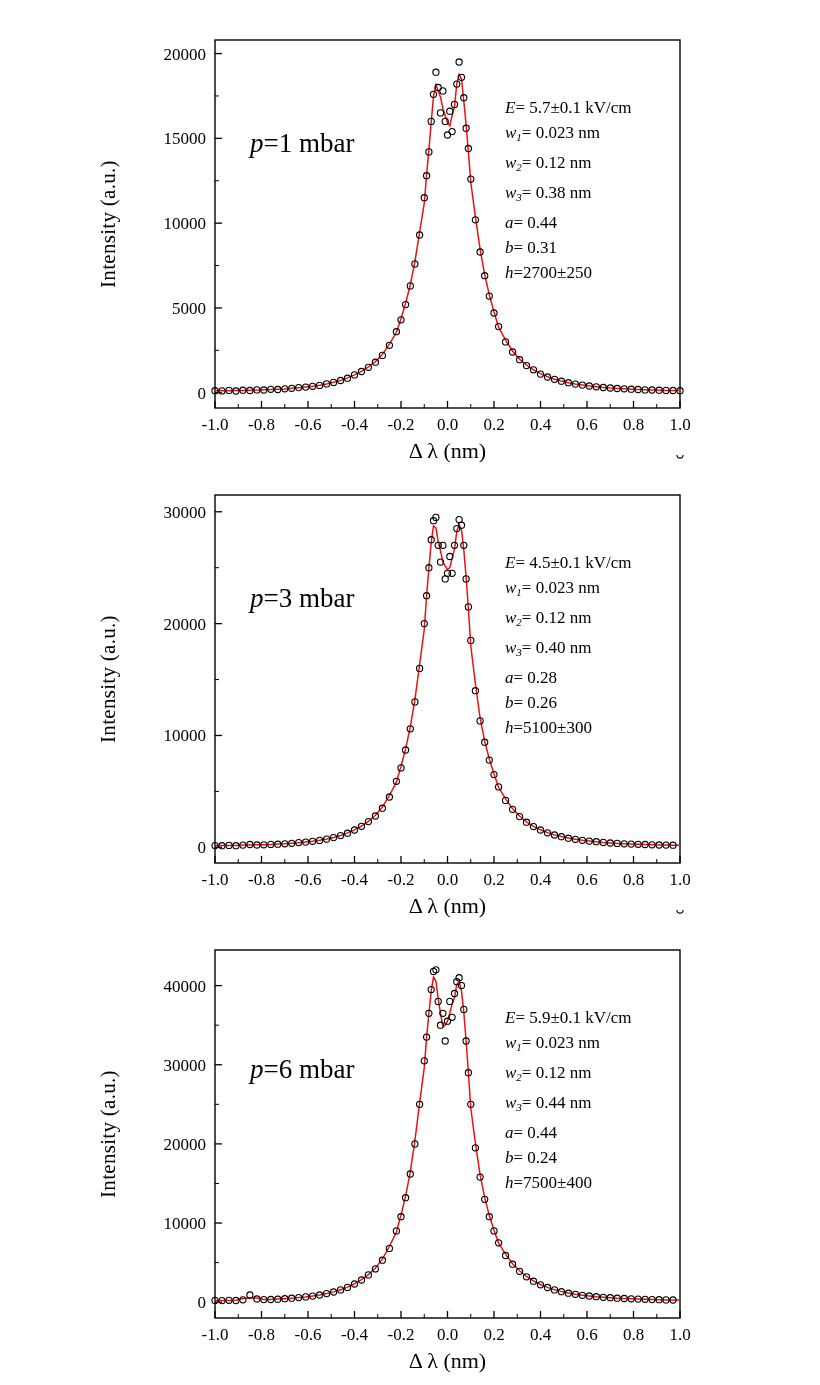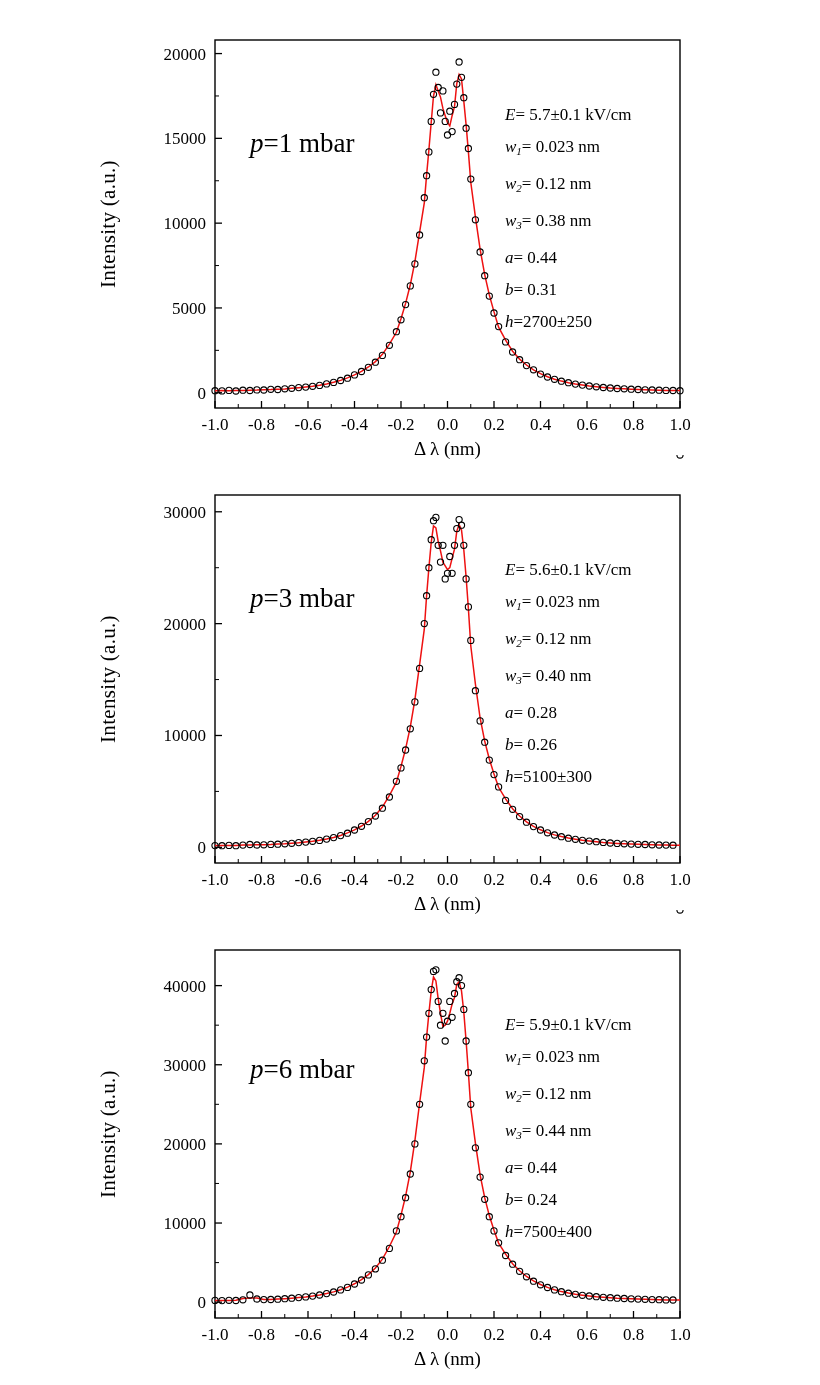--- a/index.html
+++ b/index.html
@@ -39,36 +39,36 @@
     white-space: nowrap;
     text-align: center;
   }
   .ylabel-wrap {
     position: absolute;
     left: 0px;
     top: 0px;
   }
   .xlabel {
     position: absolute;
-    font-size: 19px;
+    font-size: 22px;
     text-align: center;
     width: 240px;
   }
   .plot-svg {
     position: absolute;
     left: 0;
     top: 0;
   }
   .annot {
     position: absolute;
     font-size: 17px;
     line-height: 25px;
     white-space: nowrap;
   }
-  .annot div { white-space: nowrap; margin-top: 7px; }
+  .annot div { white-space: nowrap; }
   .ptitle {
     position: absolute;
     font-size: 27px;
     white-space: nowrap;
   }
   .italic { font-style: italic; }
   sub.v { font-size: 11px; font-style: italic; vertical-align: -3px; }
 </style>
 </head>
 <body>
@@ -364,21 +364,21 @@
             <circle cx="673.0" cy="390.2" r="3.1" fill="none" stroke="#000000" stroke-width="1.1"></circle>
             <circle cx="680.0" cy="NaN" r="3.1" fill="none" stroke="#000000" stroke-width="1.1"></circle>
           </g>
         </svg>
         <div class="ylabel-wrap">
           <div class="ylabel" style="top: 334px;">Intensity (a.u.)</div>
         </div>
         <div class="xlabel" style="left: 327.5px; top: 438px;">Δ λ (nm)</div>
         <div class="ptitle" style="left: 250px; top: 128px;"><span class="italic">p</span><span>=3 mbar</span></div>
         <div class="annot" style="left: 505px; top: 95px;">
-          <div><span class="italic">E</span><span>= 5.6±0.1 kV/cm</span></div>
+          <div><span class="italic">E</span><span>= 4.5±0.1 kV/cm</span></div>
           <div><span class="italic">w</span><sub class="v">1</sub><span>= 0.023 nm</span></div>
           <div><span class="italic">w</span><sub class="v">2</sub><span>= 0.12 nm</span></div>
           <div><span class="italic">w</span><sub class="v">3</sub><span>= 0.40 nm</span></div>
           <div><span class="italic">a</span><span>= 0.28</span></div>
           <div><span class="italic">b</span><span>= 0.26</span></div>
           <div><span class="italic">h</span><span>=5100±300</span></div>
         </div>
       </div>
     </div>
     <div class="panel">

